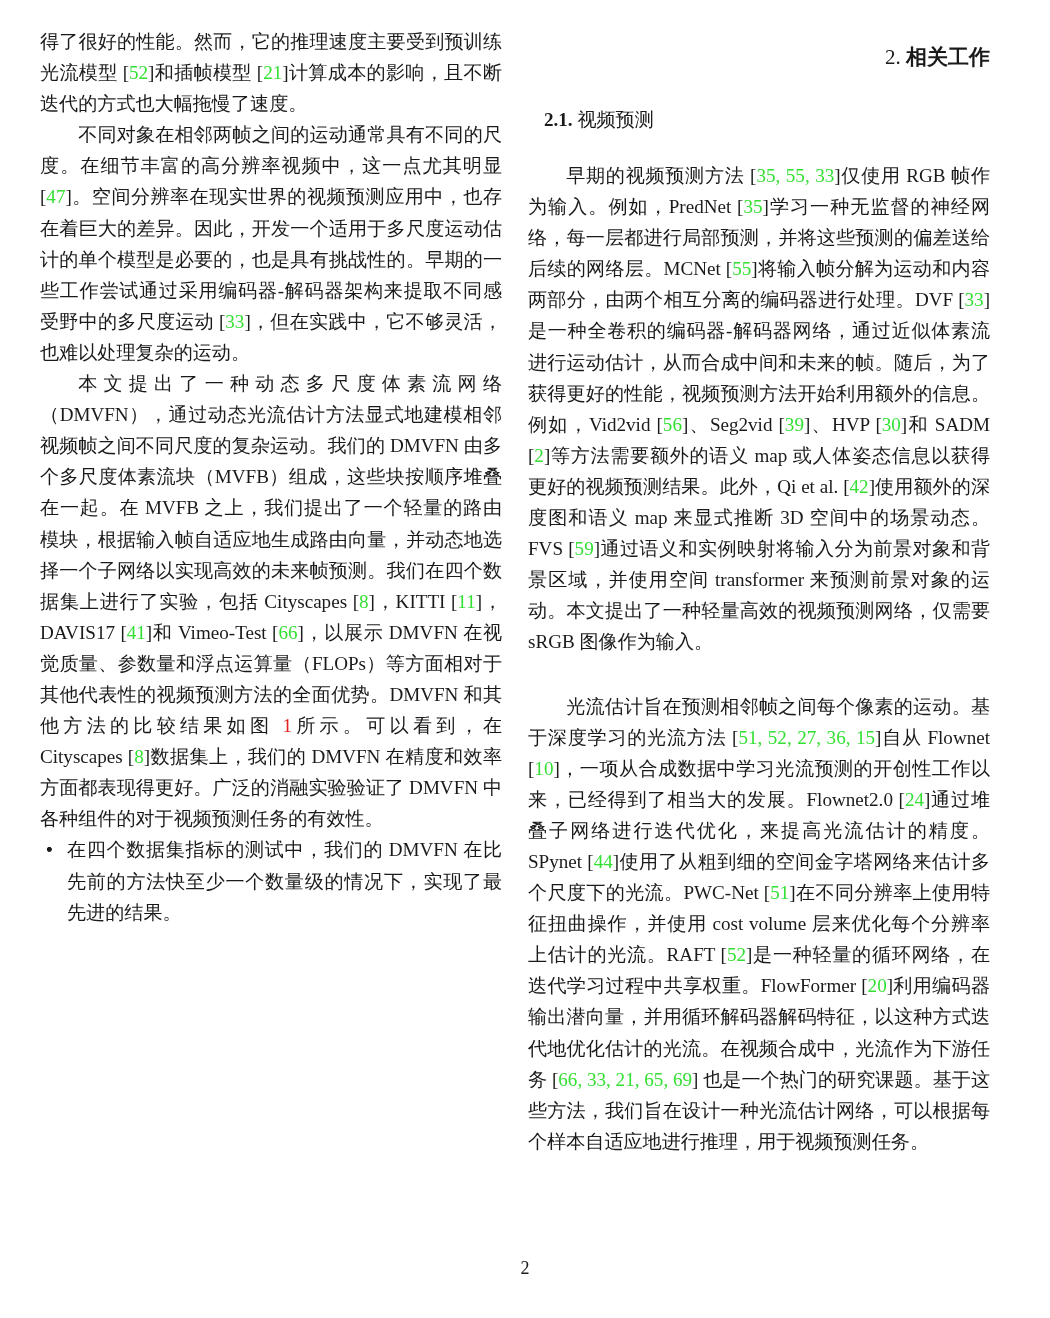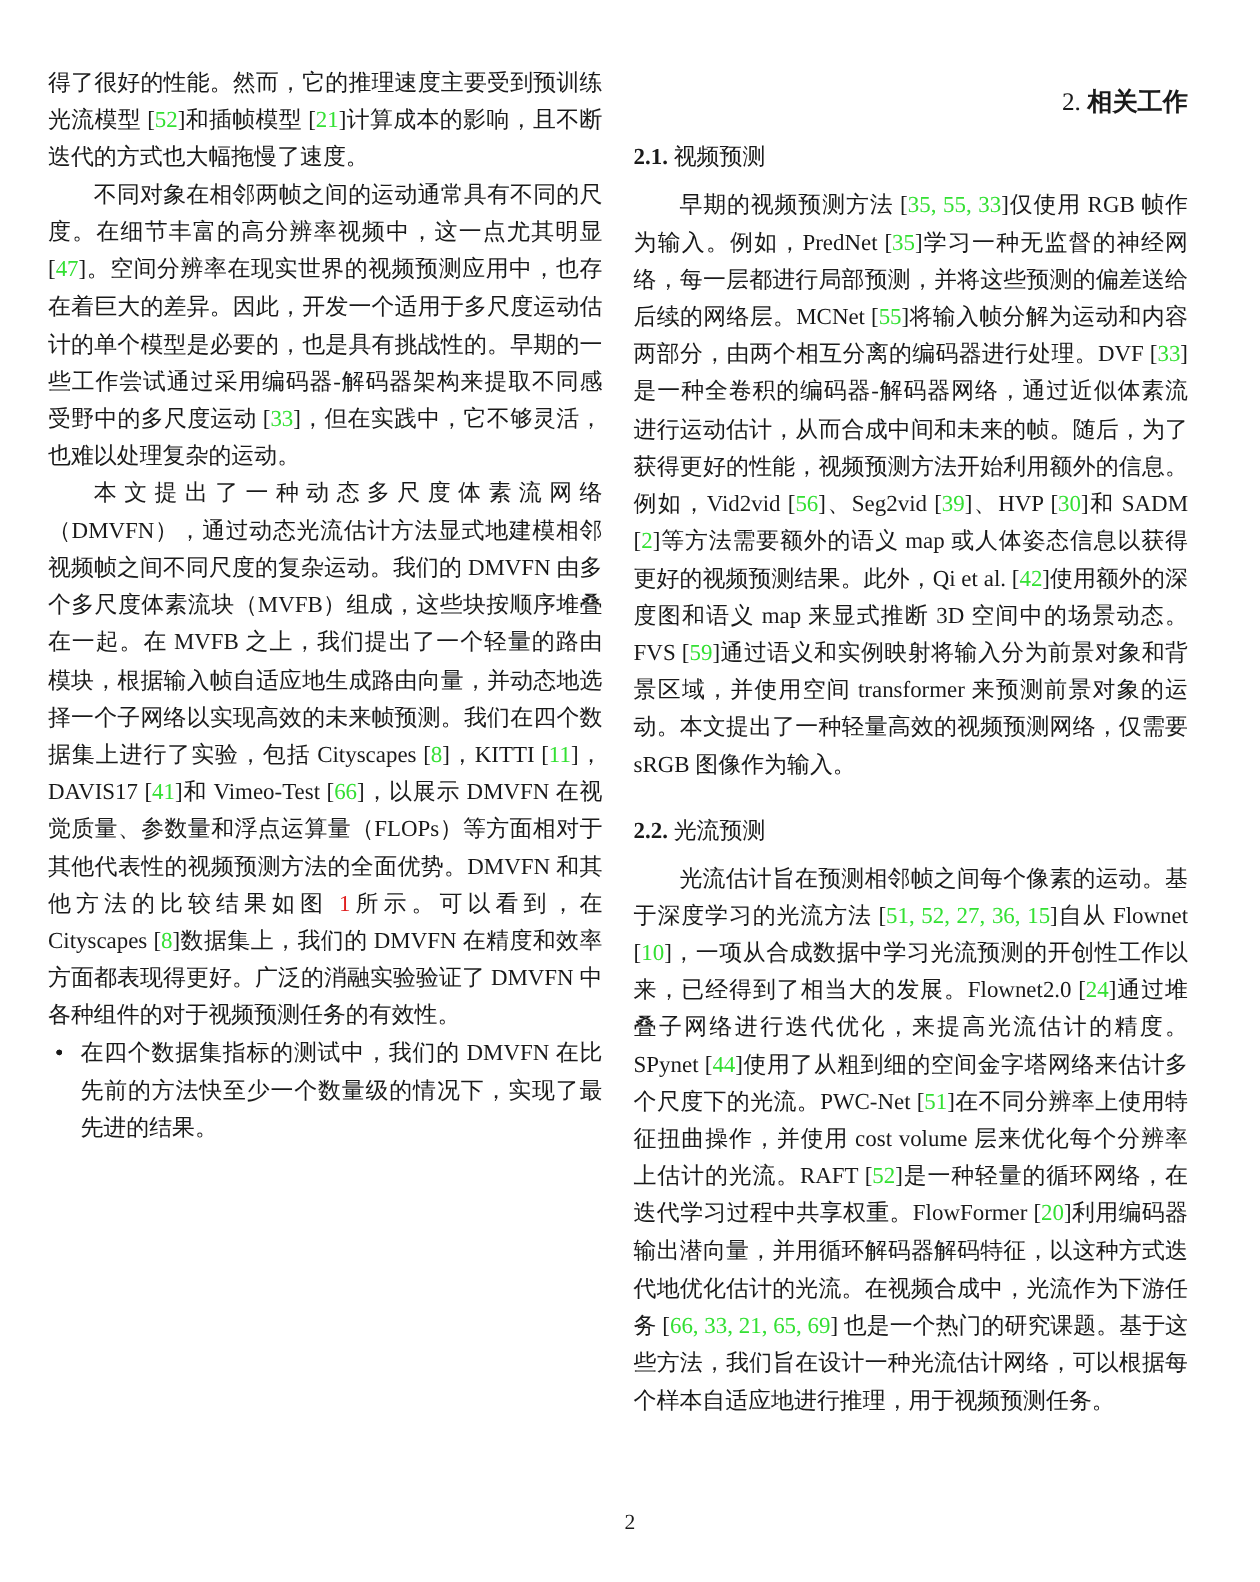--- a/index.html
+++ b/index.html
@@ -18,21 +18,21 @@
   }
   .columns {
     position: absolute;
     left: 0;
     top: 0;
     width: 1050px;
     height: 1126px;
     display: flex;
     flex-direction: row;
     box-sizing: border-box;
-    padding: 54px 40px 0 40px;
+    padding: 26px 40px 0 40px;
   }
   .col {
     width: 462px;
     box-sizing: border-box;
   }
   .col-left { margin-right: 26px; }
 
   p.para {
     margin: 0;
     font-size: 19.1px;
@@ -48,21 +48,21 @@
   h2.sec {
     margin: 16px 0 0 0;
     font-size: 21px;
     line-height: 30px;
     font-weight: bold;
     text-align: right;
   }
   h2.sec .secnum { font-weight: normal; }
 
   h3.subsec {
-    margin: 0;
+    margin: 16px;
     font-size: 19.1px;
     line-height: 30px;
     font-weight: normal;
     text-align: left;
   }
   h3.subsec .subnum { font-weight: bold; }
 
   ul.contrib {
     margin: 0;
     padding: 0;
@@ -148,24 +148,20 @@
         <span class="subnum">2.1.</span>
         <span>视频预测</span>
       </h3>
 
       <div class="spacer-sm"></div>
 
       <p class="para">早期的视频预测方法 [<span class="cite">35, 55, 33</span>]仅使用 RGB 帧作为输入。例如，PredNet [<span class="cite">35</span>]学习一种无监督的神经网络，每一层都进行局部预测，并将这些预测的偏差送给后续的网络层。MCNet [<span class="cite">55</span>]将输入帧分解为运动和内容两部分，由两个相互分离的编码器进行处理。DVF [<span class="cite">33</span>]是一种全卷积的编码器-解码器网络，通过近似体素流进行运动估计，从而合成中间和未来的帧。随后，为了获得更好的性能，视频预测方法开始利用额外的信息。例如，Vid2vid [<span class="cite">56</span>]、Seg2vid [<span class="cite">39</span>]、HVP [<span class="cite">30</span>]和 SADM [<span class="cite">2</span>]等方法需要额外的语义 map 或人体姿态信息以获得更好的视频预测结果。此外，Qi et al. [<span class="cite">42</span>]使用额外的深度图和语义 map 来显式推断 3D 空间中的场景动态。FVS [<span class="cite">59</span>]通过语义和实例映射将输入分为前景对象和背景区域，并使用空间 transformer 来预测前景对象的运动。本文提出了一种轻量高效的视频预测网络，仅需要 sRGB 图像作为输入。</p>
 
       <div class="spacer-lg"></div>
 
-      <h3 class="subsec">
-        <span class="subnum">2.2.</span>
-        <span>光流预测</span>
-      </h3>
 
       <div class="spacer-sm"></div>
 
       <p class="para">光流估计旨在预测相邻帧之间每个像素的运动。基于深度学习的光流方法 [<span class="cite">51, 52, 27, 36, 15</span>]自从 Flownet [<span class="cite">10</span>]，一项从合成数据中学习光流预测的开创性工作以来，已经得到了相当大的发展。Flownet2.0 [<span class="cite">24</span>]通过堆叠子网络进行迭代优化，来提高光流估计的精度。SPynet [<span class="cite">44</span>]使用了从粗到细的空间金字塔网络来估计多个尺度下的光流。PWC-Net [<span class="cite">51</span>]在不同分辨率上使用特征扭曲操作，并使用 cost volume 层来优化每个分辨率上估计的光流。RAFT [<span class="cite">52</span>]是一种轻量的循环网络，在迭代学习过程中共享权重。FlowFormer [<span class="cite">20</span>]利用编码器输出潜向量，并用循环解码器解码特征，以这种方式迭代地优化估计的光流。在视频合成中，光流作为下游任务 [<span class="cite">66, 33, 21, 65, 69</span>] 也是一个热门的研究课题。基于这些方法，我们旨在设计一种光流估计网络，可以根据每个样本自适应地进行推理，用于视频预测任务。</p>
 
     </div>
 
   </div>
 
   <div class="pagenum">2</div>

